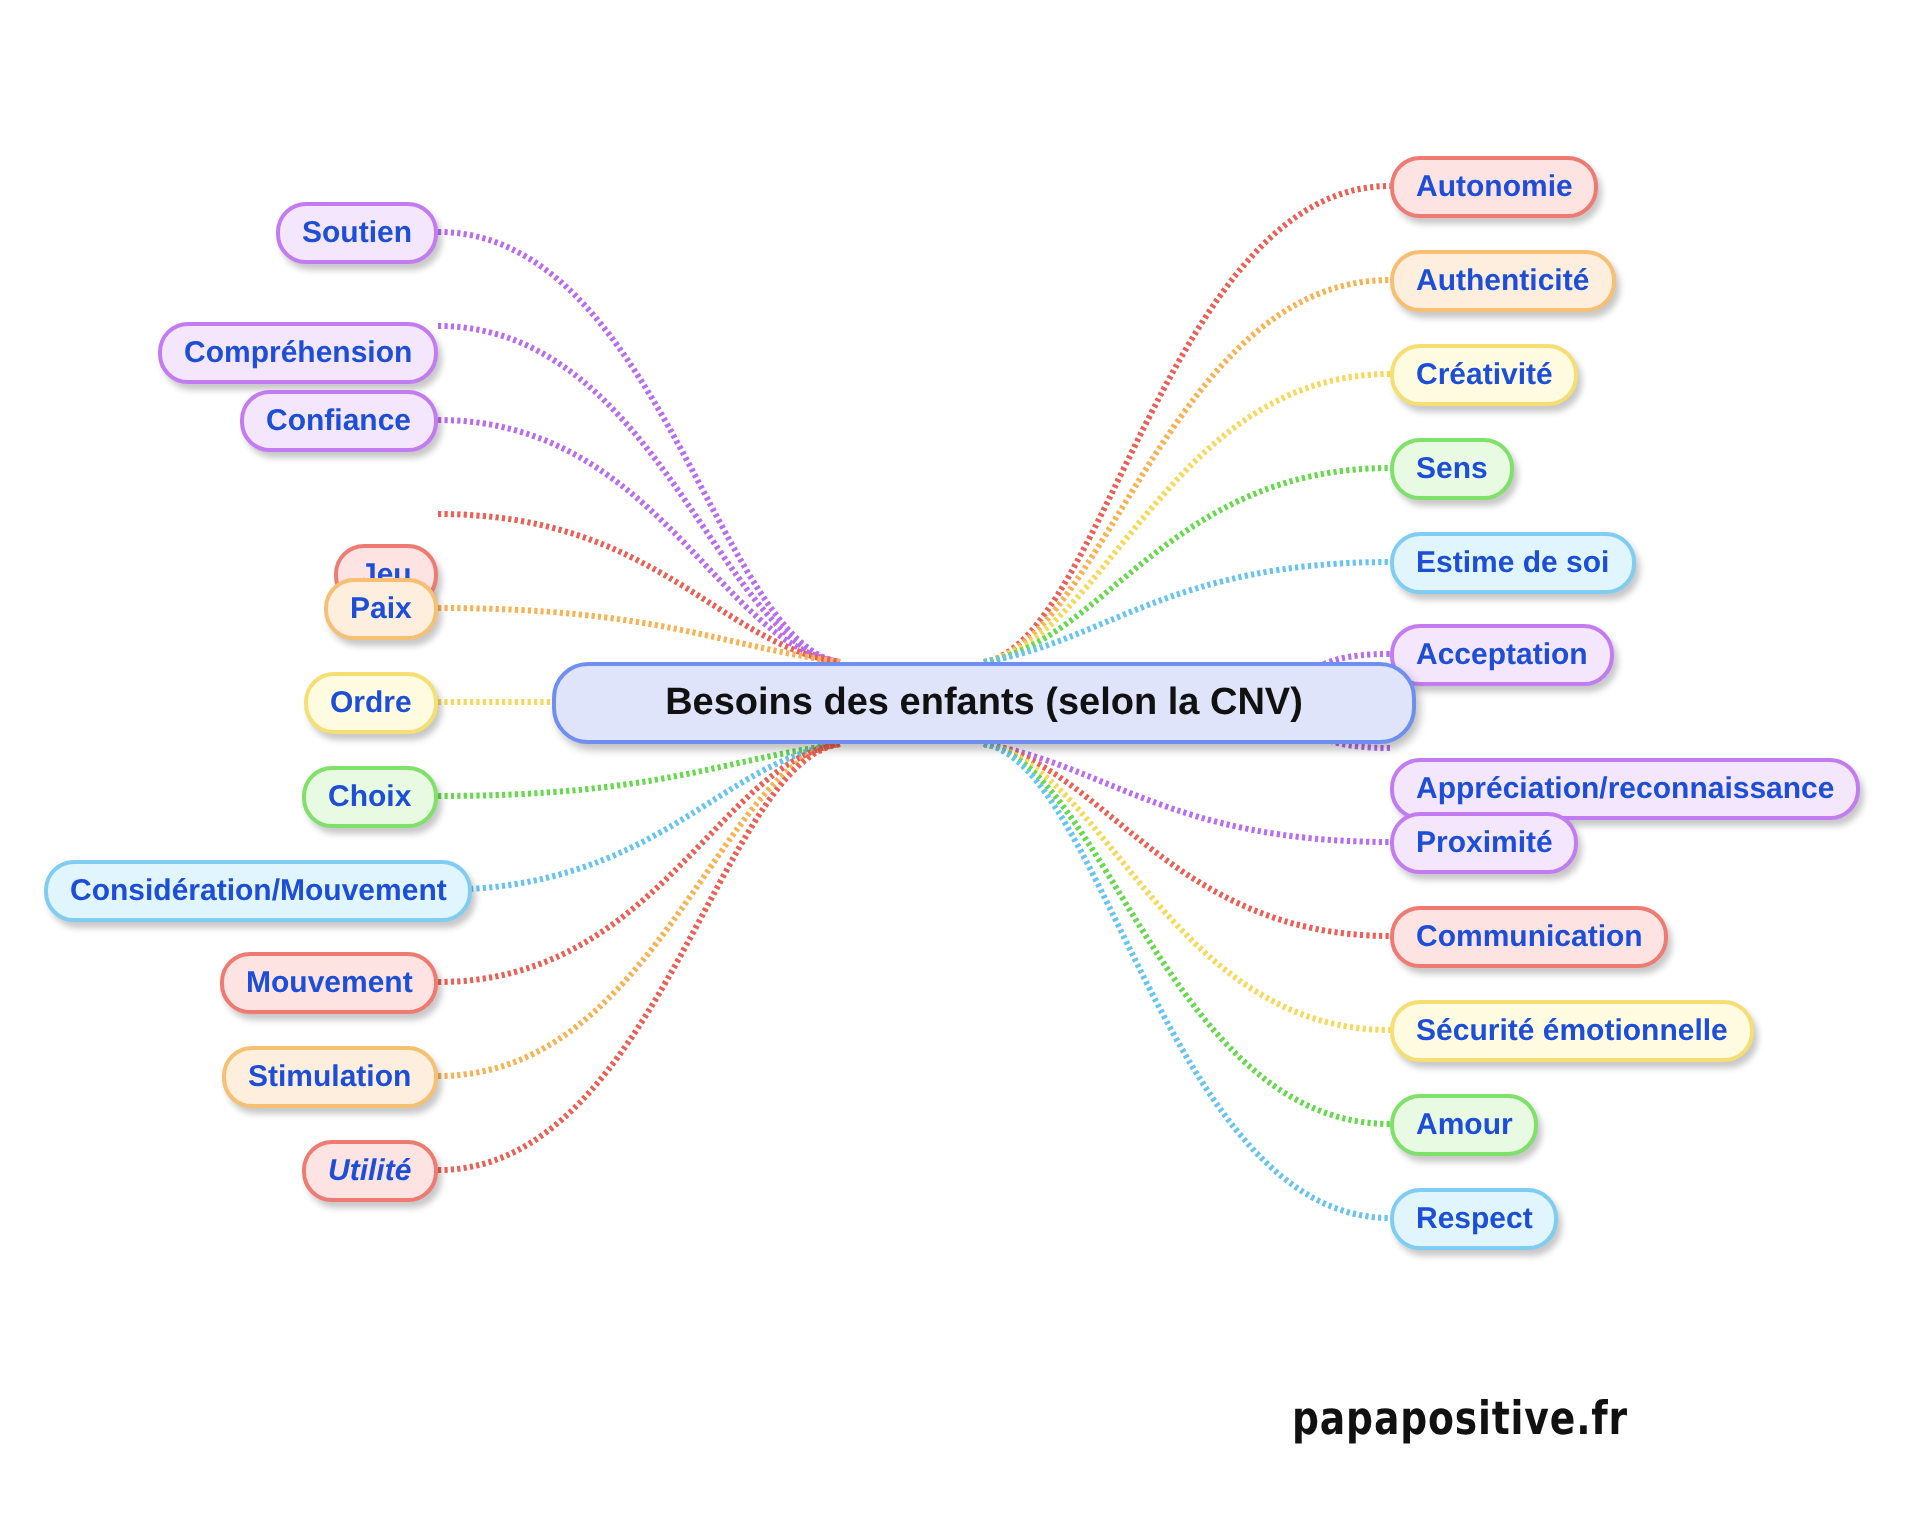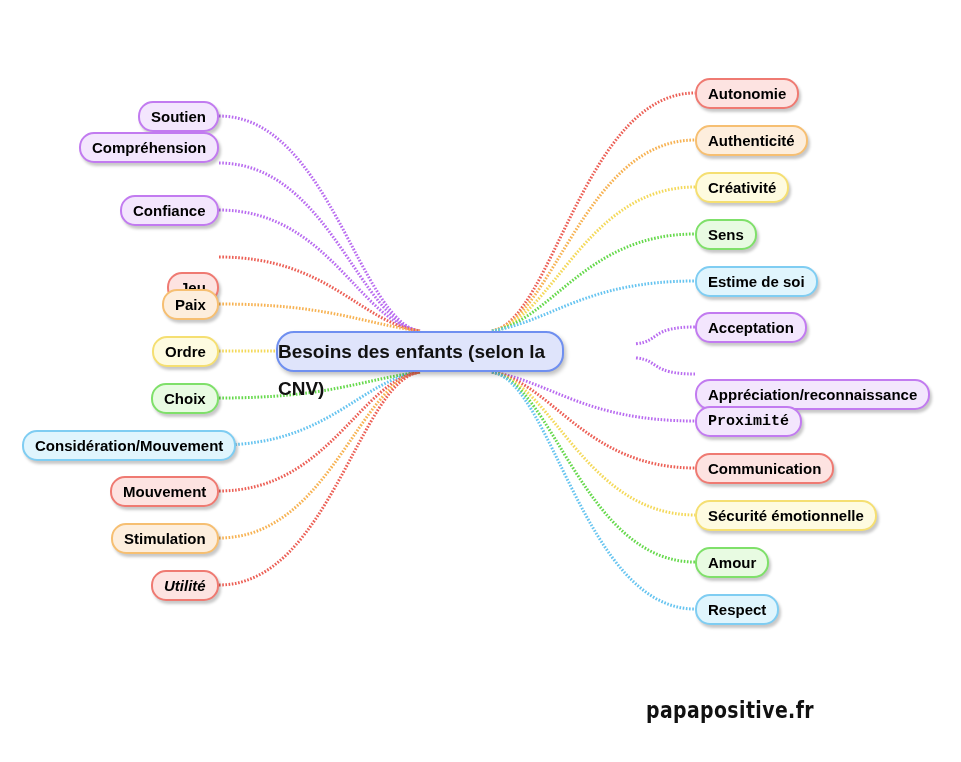--- a/index.html
+++ b/index.html
@@ -2,27 +2,27 @@
 <html><head>
 <meta charset="utf-8">
 <style>
   html, body { margin:0; padding:0; background:#ffffff; }
   body { width:961px; height:762px; position:relative; overflow:hidden;
          font-family:"Liberation Sans", "DejaVu Sans", sans-serif; }
   #links { position:absolute; left:0; top:0; width:961px; height:762px; }
   .node {
     position:absolute; box-sizing:border-box; height:31px;
     border:2px solid; border-radius:15px; padding:0 11px;
-    font-weight:bold; font-size:15px; color:#000000; line-height:27px;
+    font-weight:bold; font-size:15px; color:#1d4ed8; line-height:27px;
     white-space:nowrap; box-shadow:2px 3px 3px rgba(0,0,0,0.22);
   }
   .center {
-    position:absolute; left:276px; top:331px; width:288px; height:41px;
+    position:absolute; left:276px; top:331px; width:432px; height:41px;
     box-sizing:border-box; border:2px solid #6f8ff0; border-radius:18px;
-    background:#dfe4fb; line-height:37px;
+    background:#dfe4fb; text-align:center; line-height:37px;
     font-weight:bold; font-size:19px; color:#111;
     box-shadow:2px 3px 4px rgba(0,0,0,0.25);
   }
   .footer {
     position:absolute; left:646px; top:697px; font-size:23px; font-weight:bold;
     font-family:"DejaVu Sans", sans-serif; color:#111; letter-spacing:0.5px;
     transform:scaleX(0.82); transform-origin:left top;
   }
 </style>
 </head>
@@ -49,40 +49,40 @@
     <path d="M636,357.9 C660,360.2 650,374 695,374" fill="none" stroke="#b96cf0" stroke-width="3" stroke-dasharray="1.6 1.6"></path>
     <path d="M492,372 C552,382 585,421 695,421" fill="none" stroke="#b96cf0" stroke-width="3" stroke-dasharray="1.6 1.6"></path>
     <path d="M492,372 C552,382 585,468 695,468" fill="none" stroke="#ec5f55" stroke-width="3" stroke-dasharray="1.6 1.6"></path>
     <path d="M492,372 C552,382 585,515 695,515" fill="none" stroke="#f4d95a" stroke-width="3" stroke-dasharray="1.6 1.6"></path>
     <path d="M492,372 C552,382 585,562 695,562" fill="none" stroke="#66d94c" stroke-width="3" stroke-dasharray="1.6 1.6"></path>
     <path d="M492,372 C552,382 585,609 695,609" fill="none" stroke="#66c4f0" stroke-width="3" stroke-dasharray="1.6 1.6"></path>
   </svg>
 
 <div id="left-nodes">
     <div class="node" style="border-color: rgb(194, 123, 240); background: rgb(243, 230, 253); top: 101px; left: 138px;">Soutien</div>
-    <div class="node" style="border-color: rgb(194, 123, 240); background: rgb(243, 230, 253); top: 132px; left: 79px;">Compréhension</div>
+    <div class="node" style="border-color: rgb(194, 123, 240); background: rgb(243, 230, 253); top: 161px; left: 79px;">Compréhension</div>
     <div class="node" style="border-color: rgb(194, 123, 240); background: rgb(243, 230, 253); top: 195px; left: 120px; text-align: right;">Confiance</div>
     <div class="node" style="border-color: rgb(239, 122, 114); background: rgb(253, 227, 225); top: 242px; left: 167px; margin-top: 30px;">Jeu</div>
     <div class="node" style="border-color: rgb(246, 191, 114); background: rgb(253, 238, 221); top: 289px; left: 162px;">Paix</div>
     <div class="node" style="border-color: rgb(245, 223, 114); background: rgb(254, 251, 224); top: 336px; left: 152px;">Ordre</div>
     <div class="node" style="border-color: rgb(127, 224, 106); background: rgb(232, 251, 226); top: 383px; left: 151px;">Choix</div>
     <div class="node" style="border-color: rgb(127, 205, 242); background: rgb(224, 245, 253); top: 430px; left: 22px;">Considération/Mouvement</div>
     <div class="node" style="border-color: rgb(239, 122, 114); background: rgb(253, 227, 225); top: 476px; left: 110px;">Mouvement</div>
     <div class="node" style="border-color: rgb(246, 191, 114); background: rgb(253, 238, 221); top: 523px; left: 111px;">Stimulation</div>
     <div class="node" style="border-color: rgb(239, 122, 114); background: rgb(253, 227, 225); top: 570px; left: 151px; font-style: italic;">Utilité</div>
   </div>
 <div id="right-nodes">
     <div class="node" style="border-color: rgb(239, 122, 114); background: rgb(253, 227, 225); top: 78px; left: 695px;">Autonomie</div>
     <div class="node" style="border-color: rgb(246, 191, 114); background: rgb(253, 238, 221); top: 125px; left: 695px;">Authenticité</div>
     <div class="node" style="border-color: rgb(245, 223, 114); background: rgb(254, 251, 224); top: 172px; left: 695px;">Créativité</div>
     <div class="node" style="border-color: rgb(127, 224, 106); background: rgb(232, 251, 226); top: 219px; left: 695px;">Sens</div>
     <div class="node" style="border-color: rgb(127, 205, 242); background: rgb(224, 245, 253); top: 266px; left: 695px;">Estime de soi</div>
     <div class="node" style="border-color: rgb(194, 123, 240); background: rgb(243, 230, 253); top: 312px; left: 695px;">Acceptation</div>
     <div class="node" style="border-color: rgb(194, 123, 240); background: rgb(243, 230, 253); top: 359px; left: 695px; margin-top: 20px;">Appréciation/reconnaissance</div>
-    <div class="node" style="border-color: rgb(194, 123, 240); background: rgb(243, 230, 253); top: 406px; left: 695px; font-family: Liberation Mono, monospace;">Proximité</div>
+    <div class="node" style="border-color: rgb(194, 123, 240); background: rgb(243, 230, 253); top: 406px; left: 695px;">Proximité</div>
     <div class="node" style="border-color: rgb(239, 122, 114); background: rgb(253, 227, 225); top: 453px; left: 695px;">Communication</div>
     <div class="node" style="border-color: rgb(245, 223, 114); background: rgb(254, 251, 224); top: 500px; left: 695px;">Sécurité émotionnelle</div>
     <div class="node" style="border-color: rgb(127, 224, 106); background: rgb(232, 251, 226); top: 547px; left: 695px;">Amour</div>
     <div class="node" style="border-color: rgb(127, 205, 242); background: rgb(224, 245, 253); top: 594px; left: 695px;">Respect</div>
   </div>
 
 <div class="center">Besoins des enfants (selon la CNV)</div>
 
 <div class="footer">papapositive.fr</div>
 

